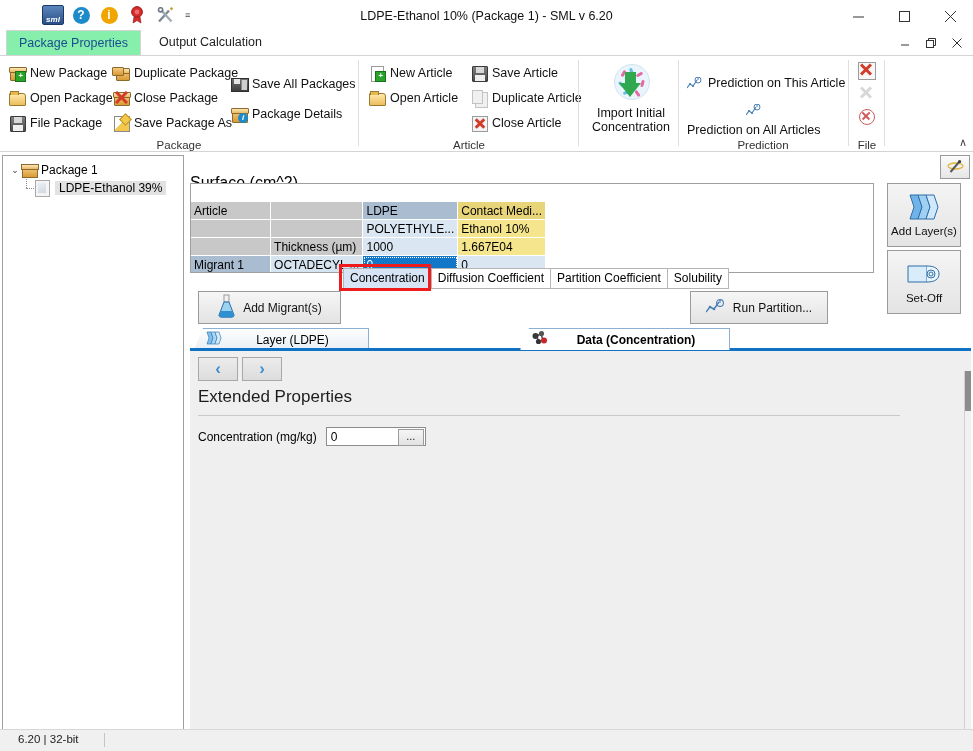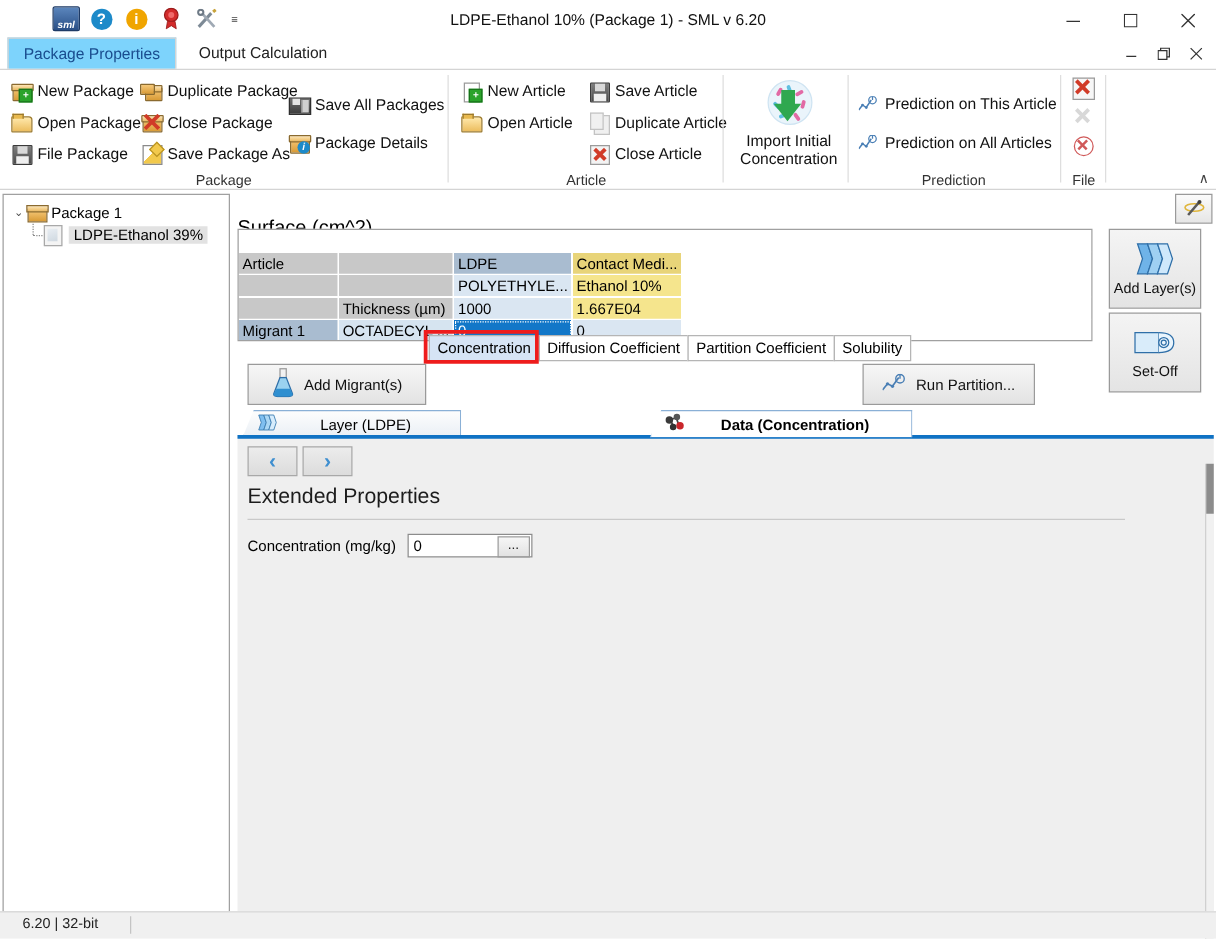--- a/index.html
+++ b/index.html
@@ -23,21 +23,21 @@
   .circ-i{background:#f0a500;}
   .qat-caret{color:#444;font-size:9px;padding-left:3px;}
   .win-title{position:absolute;left:0;top:0;width:973px;height:32px;line-height:32px;text-align:center;
      font-size:12.5px;color:#111;}
   .wbtns{position:absolute;right:0;top:0;height:32px;display:flex;}
   .wbtn{width:46px;height:32px;display:flex;align-items:center;justify-content:center;font-size:13px;color:#333;}
 
   
   .ribbon-tabs{position:absolute;left:0;top:30px;width:973px;height:26px;background:#fff;}
   .rtab{position:absolute;top:0;height:26px;line-height:25px;padding:0 14px;font-size:12.5px;color:#1a4d8f;cursor:default;}
-  .rtab.active{background:#7dd3fc;border:1px solid #d4d4d4;border-bottom:1px solid #fff;color:#1a4d8f;}
+  .rtab.active{background:#86efac;border:1px solid #d4d4d4;border-bottom:1px solid #fff;color:#1a4d8f;}
   .rtab.inactive{color:#222;}
   .mdi-btns{position:absolute;right:4px;top:2px;display:flex;gap:2px;}
   .mdi-b{width:24px;height:22px;display:flex;align-items:center;justify-content:center;font-size:11px;color:#333;}
 
   
   .ribbon{position:absolute;left:0;top:55px;width:973px;height:97px;background:#fff;
      border-top:1px solid #d4d4d4;border-bottom:1px solid #d4d4d4;box-sizing:border-box;}
   .rgroup{position:absolute;top:0;height:96px;}
   .rgroup .glabel{position:absolute;bottom:1px;left:0;width:100%;text-align:center;font-size:11.5px;color:#333;}
   .gsep{position:absolute;top:4px;width:1px;height:86px;background:#dedede;}
@@ -407,21 +407,21 @@
               <polyline points="0,11 3,7 6,9 10,3" fill="none" stroke="#4a7fb5" stroke-width="1.2"></polyline>
               <circle cx="3" cy="7" r="1.1" fill="#4a7fb5"></circle>
                 <circle cx="6" cy="9" r="1.1" fill="#4a7fb5"></circle>
               <circle cx="11" cy="3" r="3" fill="none" stroke="#4a7fb5" stroke-width="1"></circle>
               <line x1="11" y1="0" x2="11" y2="3" stroke="#4a7fb5" stroke-width="1"></line>
             </svg>
           </span>
         </span>
         <span>Prediction on This Article</span>
       </div>
-      <div class="ritem" style="left:4px;top:46px;">
+      <div class="ritem" style="left:4px;top:46px;flex-direction:column;">
         <span class="ico16">
           <span class="i-pred">
             <svg width="16" height="12" viewBox="0 0 16 12">
               <polyline points="0,11 3,7 6,9 10,3" fill="none" stroke="#4a7fb5" stroke-width="1.2"></polyline>
               <circle cx="3" cy="7" r="1.1" fill="#4a7fb5"></circle>
                 <circle cx="6" cy="9" r="1.1" fill="#4a7fb5"></circle>
               <circle cx="11" cy="3" r="3" fill="none" stroke="#4a7fb5" stroke-width="1"></circle>
               <line x1="11" y1="0" x2="11" y2="3" stroke="#4a7fb5" stroke-width="1"></line>
             </svg>
           </span>

